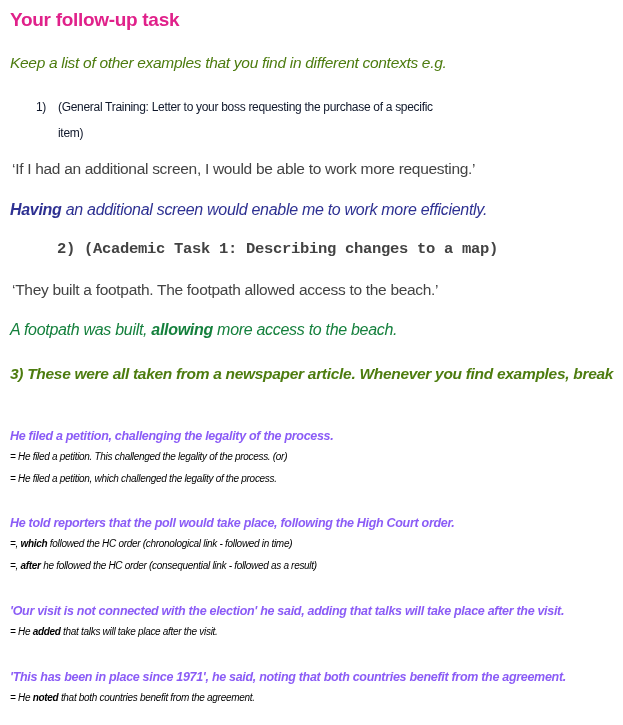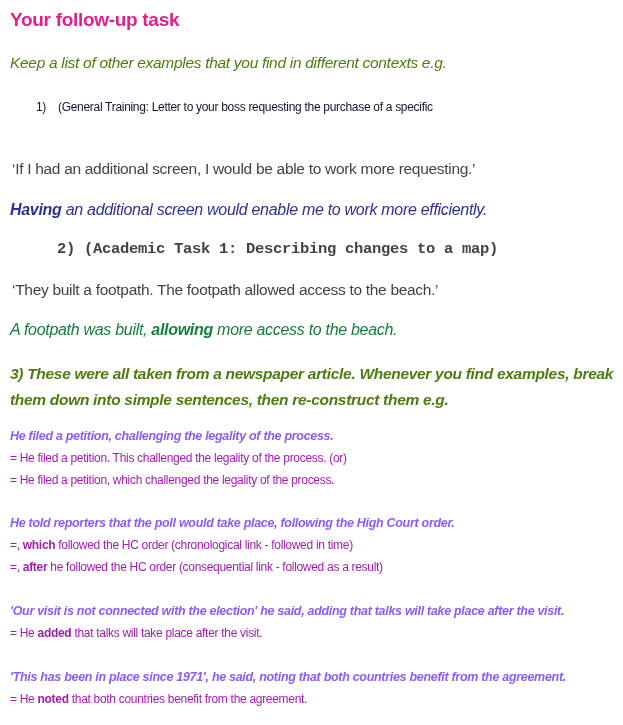--- a/index.html
+++ b/index.html
@@ -66,49 +66,49 @@
       letter-spacing: -0.3px;
     }
     .ex-head {
       left: 10px;
       font-size: 12.5px; font-weight: bold; font-style: italic;
       color: #8b5cf6;
       letter-spacing: -0.3px;
     }
     .ex-line {
       left: 10px;
-      font-size: 12px; 
-      color: #a21caf;
+      font-size: 10px; font-style: italic;
+      color: #000000;
       letter-spacing: -0.3px;
     }
     b { font-weight: bold; }
   </style>
 </head>
 <body>
 
 <div class="abs title">Your follow-up task</div>
 <div class="abs subtitle">Keep a list of other examples that you find in different contexts e.g.</div>
 
 <div class="abs task1">
   <span class="num">1)</span><span>(General Training: Letter to your boss requesting the purchase of a specific</span>
+  <span class="cont">item)</span>
 </div>
 
 <div class="abs quote" style="top:160px;">‘If I had an additional screen, I would be able to work more requesting.’</div>
 
 <div class="abs rewrite indigo" style="top:201px;"><b>Having</b><span> an additional screen would enable me to work more efficiently.</span></div>
 
 <div class="abs task2">2) (Academic Task 1: Describing changes to a map)</div>
 
 <div class="abs quote" style="top:281px;">‘They built a footpath. The footpath allowed access to the beach.’</div>
 
 <div class="abs rewrite navy" style="top:321px;"><span>A footpath was built, </span><b>allowing</b><span> more access to the beach.</span></div>
 
 <div class="abs task3">
   <div>3) These were all taken from a newspaper article. Whenever you find examples, break</div>
-  <div>them down into simple sentences, then re-construct them e.g.</div>
 </div>
 
 <div class="abs ex-head" style="top:429px;">He filed a petition, challenging the legality of the process.</div>
 <div class="abs ex-line" style="top:451px;">= He filed a petition. This challenged the legality of the process. (or)</div>
 <div class="abs ex-line" style="top:473px;">= He filed a petition, which challenged the legality of the process.</div>
 
 <div class="abs ex-head" style="top:516px;">He told reporters that the poll would take place, following the High Court order.</div>
 <div class="abs ex-line" style="top:538px;"><span>=, </span><b>which</b><span> followed the HC order (chronological link - followed in time)</span></div>
 <div class="abs ex-line" style="top:560px;"><span>=, </span><b>after</b><span> he followed the HC order (consequential link - followed as a result)</span></div>
 

